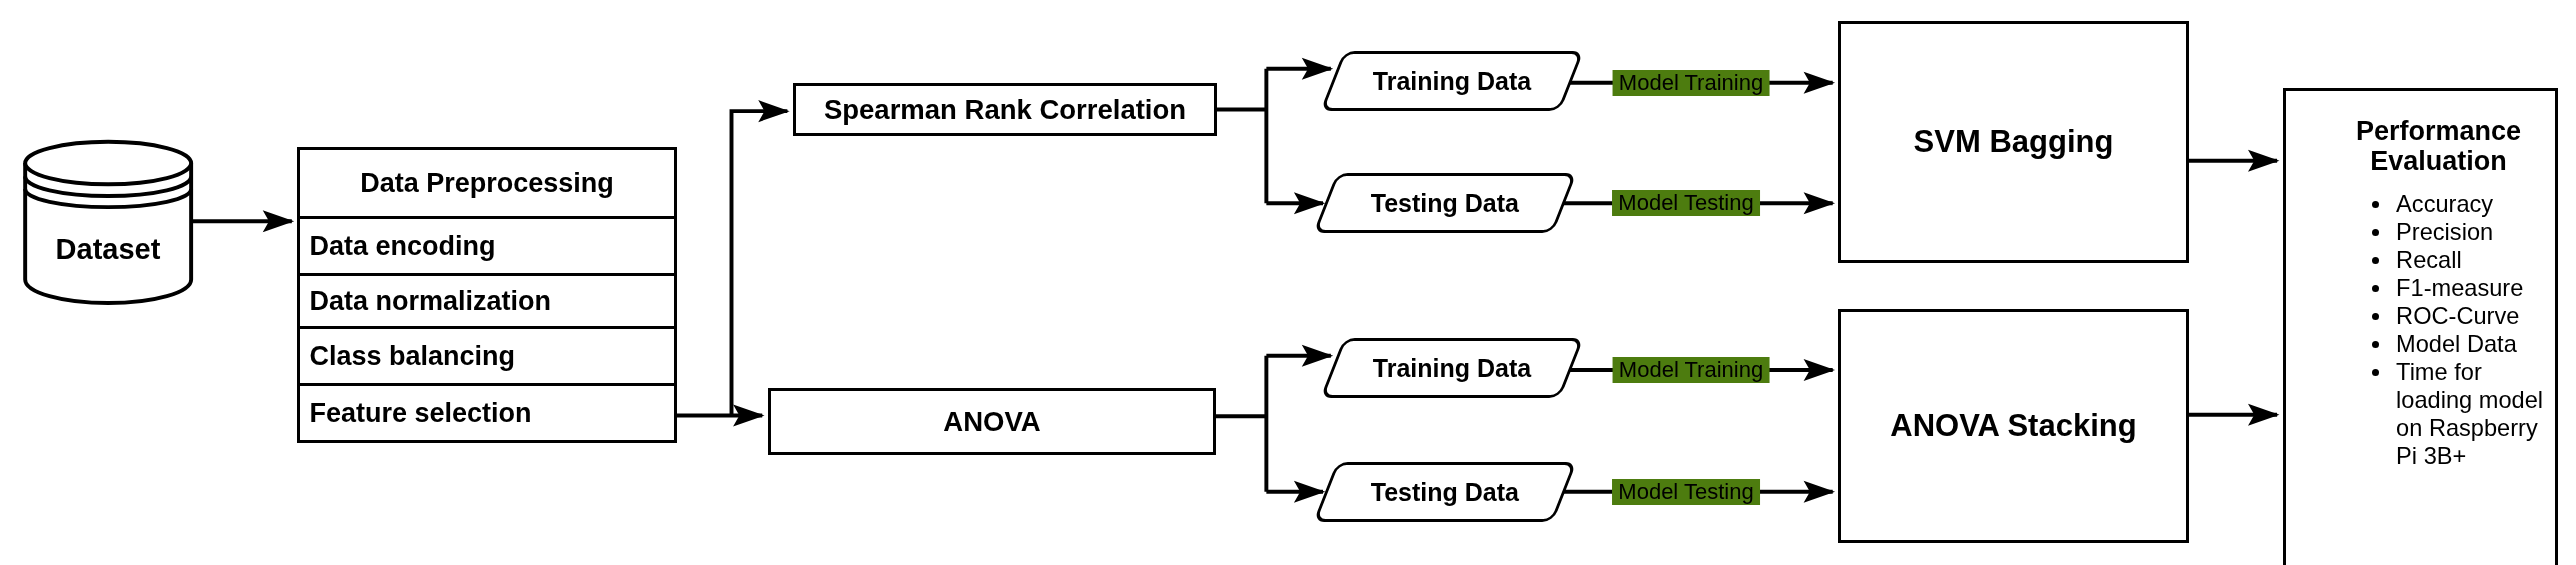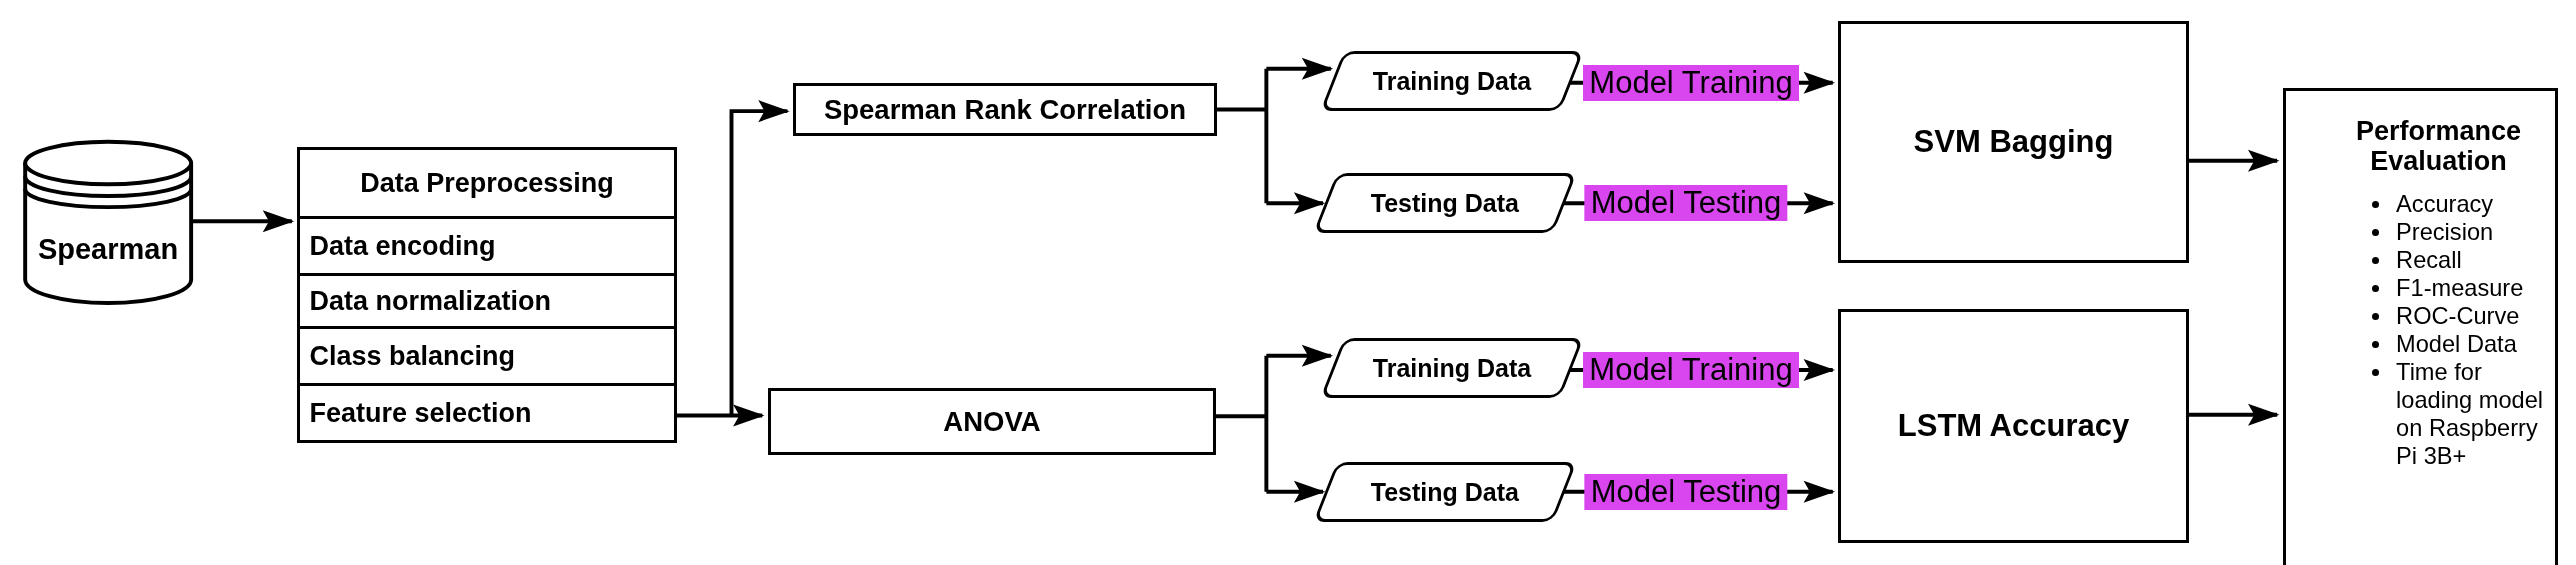--- a/index.html
+++ b/index.html
@@ -37,22 +37,22 @@
   .para-tr1{left:1332px;top:51px;}
   .para-te1{left:1325px;top:173px;}
   .para-tr2{left:1332px;top:338px;}
   .para-te2{left:1325px;top:462px;}
 
   
   .svm{left:1838px;top:21px;width:351px;height:242px;font-size:31px;}
   .lstm{left:1838px;top:309px;width:351px;height:234px;font-size:31px;}
 
   
-  .edge-label{position:absolute;z-index:3;background:#d946ef;padding:0 6.3px;
-              font-size:31px;white-space:nowrap;transform:translate(-50%,-50%);}
+  .edge-label{position:absolute;z-index:3;background:#4d7c0f;padding:0 6.3px;
+              font-size:22px;white-space:nowrap;transform:translate(-50%,-50%);}
   .el-mt1{left:1691px;top:83px;}
   .el-mte1{left:1686px;top:203px;}
   .el-mt2{left:1691px;top:370px;}
   .el-mte2{left:1686px;top:492px;}
 
   
   .eval{left:2283px;top:88px;width:275px;height:480px;display:block;padding-left:36px;}
   .eval-title{margin-top:25px;font-size:27px;font-weight:bold;line-height:30px;
               text-align:center;padding:0 31px;}
   .eval-list{margin:14px 0 0 7px;padding:0 7.9px 0 64px;font-size:23.6px;line-height:28px;}
@@ -100,21 +100,21 @@
       <line x1="1610" y1="452" x2="1692" y2="452" marker-end="url(#arrow)"></line>
       <line x1="1610" y1="625" x2="1682" y2="625" marker-end="url(#arrow)"></line>
 
       <line x1="1990" y1="470" x2="2330" y2="470" marker-end="url(#arrow)"></line>
       <line x1="1982" y1="625" x2="2330" y2="625" marker-end="url(#arrow)"></line>
 
       <line x1="2783" y1="527" x2="2895" y2="527" marker-end="url(#arrow)"></line>
     </g>
   </svg>
 
-  <div class="cyl-label">Spearman</div>
+  <div class="cyl-label">Dataset</div>
 
   <div class="node prep">
     <div class="prep-header">Data Preprocessing</div>
     <div class="prep-row">Data encoding</div>
     <div class="prep-row">Data normalization</div>
     <div class="prep-row">Class balancing</div>
     <div class="prep-row">Feature selection</div>
   </div>
 
   <div class="node center bold spearman">Spearman Rank Correlation</div>
@@ -133,21 +133,21 @@
   <div class="para para-te2">
     <span>Testing Data</span>
   </div>
 
   <div class="edge-label el-mt1">Model Training</div>
   <div class="edge-label el-mte1">Model Testing</div>
   <div class="edge-label el-mt2">Model Training</div>
   <div class="edge-label el-mte2">Model Testing</div>
 
   <div class="node center bold svm">SVM Bagging</div>
-  <div class="node center bold lstm">LSTM Accuracy</div>
+  <div class="node center bold lstm">ANOVA Stacking</div>
 
   <div class="node eval">
     <div class="eval-title">Performance Evaluation</div>
     <ul class="eval-list">
       <li>Accuracy</li>
       <li>Precision</li>
       <li>Recall</li>
       <li>F1-measure</li>
       <li>ROC-Curve</li>
       <li>Model Data</li>

